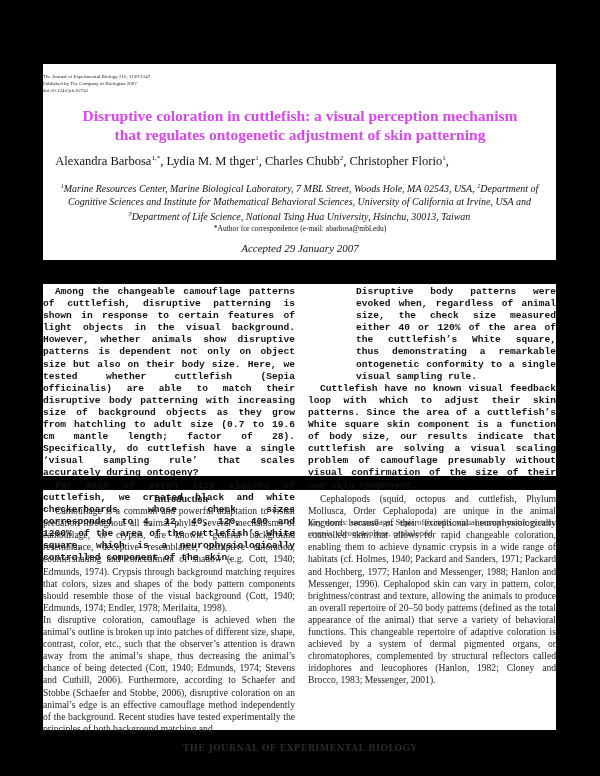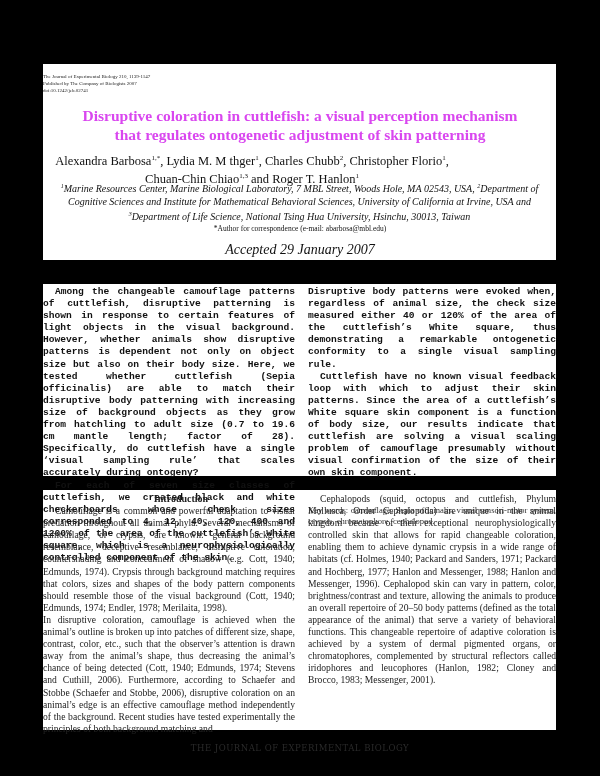--- a/index.html
+++ b/index.html
@@ -17,36 +17,36 @@
       position: absolute; left: 0; top: 151px; width: 504px; text-align: center;
       font-size: 12.5px; line-height: 15px;
     }
     .authors sup { font-size: 7px; }
     .affil {
       position: absolute; left: 43px; top: 180px; width: 513px; text-align: center;
       font-style: italic; font-size: 10px; line-height: 13px;
     }
     .affil sup { font-size: 6px; }
     .corr { position: absolute; left: 0; top: 224px; width: 600px; text-align: center; font-size: 7.5px; }
-    .accepted { position: absolute; left: 0; top: 242px; width: 600px; text-align: center; font-style: italic; font-size: 14px; }
+    .accepted { position: absolute; left: 0; top: 242px; width: 600px; text-align: center; font-style: italic; font-size: 11px; }
 
     .abs-col {
       position: absolute; font-weight: bold; font-size: 9.6px; line-height: 12.1px;
       text-align: justify; color: #111;
     }
     .abs-col p { margin: 0; text-indent: 12px; font-family: Liberation Mono, monospace; }
     .body-col {
       position: absolute; font-size: 9.6px; line-height: 12.1px; text-align: justify; color: #222;
     }
     .body-col p { margin: 0; text-indent: 12px; }
     .section-heading { text-align: center; font-weight: bold; font-size: 10px; margin: 0 0 3px 0; text-indent: 0 !important; padding-left: 24px; }
     .keywords { font-weight: normal; font-size: 8.6px; line-height: 11px; color: #333; }
     .footer-brand {
       position: absolute; left: 0; top: 743px; width: 600px; text-align: center;
-      font-family: "DejaVu Serif", serif; font-weight: normal; font-size: 8.5px; letter-spacing: 0.5px; color: #2a2a2a;
+      font-family: "DejaVu Serif", serif; font-weight: bold; font-size: 8.5px; letter-spacing: 0.5px; color: #2a2a2a;
     }
   </style>
 </head>
 <body>
 
 <div class="panel" style="left:43px; top:64px; width:513px; height:196px;"></div>
 
 <div class="panel" style="left:43px; top:284px; width:513px; height:192px;"></div>
 
 <div class="panel" style="left:43px; top:490px; width:513px; height:240px;"></div>
@@ -61,42 +61,37 @@
   <span style="display:inline-block; width:460px;">Disruptive coloration in cuttlefish: a visual perception mechanism that regulates ontogenetic adjustment of skin patterning</span>
 </div>
 
 <div class="authors">
   <div>
     <span>Alexandra Barbosa</span><sup>1,*</sup>,
     <span>Lydia M. M  thger</span><sup>1</sup>,
     <span>Charles Chubb</span><sup>2</sup>,
     <span>Christopher Florio</span><sup>1</sup>,
   </div>
-  <div>
-    <span>Chuan-Chin Chiao</span><sup>1,3</sup>
-    and
-    <span>Roger T. Hanlon</span><sup>1</sup>
-  </div>
 </div>
 
 <div class="affil">
   <sup>1</sup><span>Marine Resources Center, Marine Biological Laboratory, 7 MBL Street, Woods Hole, MA 02543, USA, </span><sup>2</sup><span>Department of Cognitive Sciences and Institute for Mathematical Behavioral Sciences, University of California at Irvine, USA and </span><br>
   <sup>3</sup><span>Department of Life Science, National Tsing Hua University, Hsinchu, 30013, Taiwan</span>
 </div>
 
 <div class="corr">*Author for correspondence (e-mail: abarbosa@mbl.edu)</div>
 <div class="accepted">Accepted 29 January 2007</div>
 
 <div class="abs-col" style="left:43px; top:286px; width:252px;">
   <p>Among the changeable camouflage patterns of cuttlefish, disruptive patterning is shown in response to certain features of light objects in the visual background. However, whether animals show disruptive patterns is dependent not only on object size but also on their body size. Here, we tested whether cuttlefish (Sepia officinalis) are able to match their disruptive body patterning with increasing size of background objects as they grow from hatchling to adult size (0.7 to 19.6 cm mantle length; factor of 28). Specifically, do cuttlefish have a single ‘visual sampling rule’ that scales accurately during ontogeny?</p>
   <p>For each of seven size classes of cuttlefish, we created black and white checkerboards whose check sizes corresponded to 4, 12, 40, 120, 400 and 1200% of the area of the cuttlefish’s White square, which is a neurophysiologically controlled component of the skin.</p>
 </div>
 
 <div class="abs-col" style="left:308px; top:286px; width:248px;">
-  <p style="text-indent:0;">Disruptive body patterns were evoked when, regardless of animal size, the check size measured either 40 or 120% of the area of the cuttlefish’s White square, thus demonstrating a remarkable ontogenetic conformity to a single visual sampling rule.</p>
+  <p style="text-indent:0;margin-left:48px;">Disruptive body patterns were evoked when, regardless of animal size, the check size measured either 40 or 120% of the area of the cuttlefish’s White square, thus demonstrating a remarkable ontogenetic conformity to a single visual sampling rule.</p>
   <p>Cuttlefish have no known visual feedback loop with which to adjust their skin patterns. Since the area of a cuttlefish’s White square skin component is a function of body size, our results indicate that cuttlefish are solving a visual scaling problem of camouflage presumably without visual confirmation of the size of their own skin component.</p>
   <div class="keywords" style="margin-top:25px;">
     <span>Key words:</span>
     <span>camouflage, Sepia officinalis, visual sensori-motor system, crypsis, chromatophore, cephalopod.</span>
   </div>
 </div>
 
 <div class="body-col" style="left:43px; top:493px; width:252px;">
   <p class="section-heading">Introduction</p>
   <p>Camouflage is a common and powerful adaptation to visual predation throughout all animal phyla. Several mechanisms of camouflage, or crypsis, are known: general background resemblance, deceptive resemblance, disruptive coloration, countershading and concealment of shadow (e.g. Cott, 1940; Edmunds, 1974). Crypsis through background matching requires that colors, sizes and shapes of the body pattern components should resemble those of the visual background (Cott, 1940; Edmunds, 1974; Endler, 1978; Merilaita, 1998).</p>

